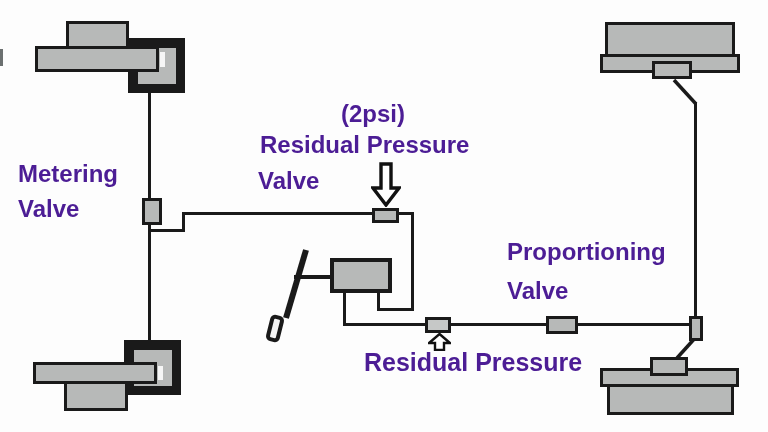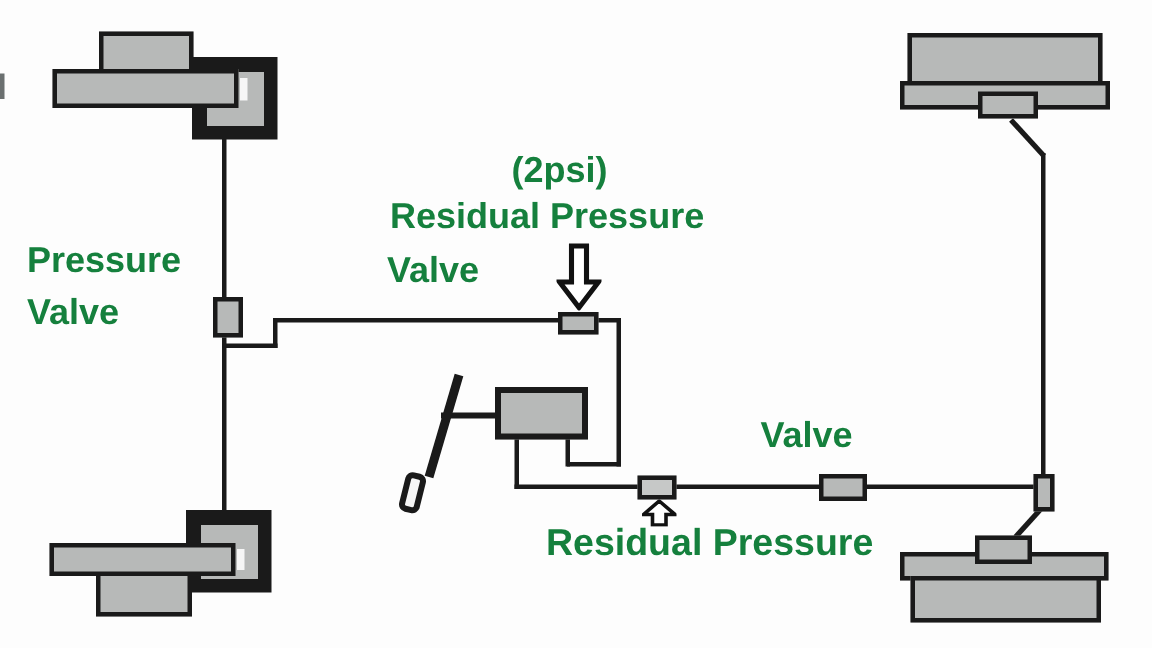--- a/index.html
+++ b/index.html
@@ -10,21 +10,21 @@
   }
   .comp {
     position:absolute; box-sizing:border-box;
     background:#b7b9b8; border:3px solid #1a1a1a;
   }
   .blackbox { position:absolute; box-sizing:border-box; background:#1a1a1a; }
   .grayfill { position:absolute; box-sizing:border-box; background:#b7b9b8; }
   .whiteslot { position:absolute; background:#f6f6f6; }
   .pipe { position:absolute; background:#1a1a1a; }
   .lbl {
-    position:absolute; font-weight:bold; font-size:24px; color:#15803d;
+    position:absolute; font-weight:bold; font-size:24px; color:#4c1d95;
     white-space:nowrap; line-height:28px; letter-spacing:0px;
   }
   .lbl-lg { font-size:25px; }
   .overlay { position:absolute; left:0; top:0; width:768px; height:432px; }
   .arrow { position:absolute; }
 </style>
 </head>
 <body>
 
 <div class="stage">
@@ -80,24 +80,25 @@
 
   <svg class="arrow" style="left:371px;top:162px" width="30" height="45" viewBox="0 0 30 45">
     <polygon points="10,2 20,2 20,26 28,26 15,43 2,26 10,26" fill="#ffffff" stroke="#111111" stroke-width="3.4"></polygon>
   </svg>
   <svg class="arrow" style="left:428px;top:333px" width="23" height="18" viewBox="0 0 23 18">
     <polygon points="11.5,1 22,10 16,10 16,17 7,17 7,10 1,10" fill="#ffffff" stroke="#111111" stroke-width="2.4"></polygon>
   </svg>
 
   <div class="pipe" style="left:0;top:49px;width:3px;height:17px;background:#6b7070"></div>
 
-  <div class="lbl" style="left:18px;top:160px">Pressure</div>
+  <div class="lbl" style="left:18px;top:160px">Metering</div>
   <div class="lbl" style="left:18px;top:195px">Valve</div>
 
   <div class="lbl" style="left:341px;top:100px">(2psi)</div>
   <div class="lbl" style="left:260px;top:131px">Residual Pressure</div>
   <div class="lbl" style="left:258px;top:167px">Valve</div>
 
+  <div class="lbl" style="left:507px;top:238px">Proportioning</div>
   <div class="lbl" style="left:507px;top:277px">Valve</div>
 
   <div class="lbl lbl-lg" style="left:364px;top:348px">Residual Pressure</div>
 
 </div>
 
 </body></html>

